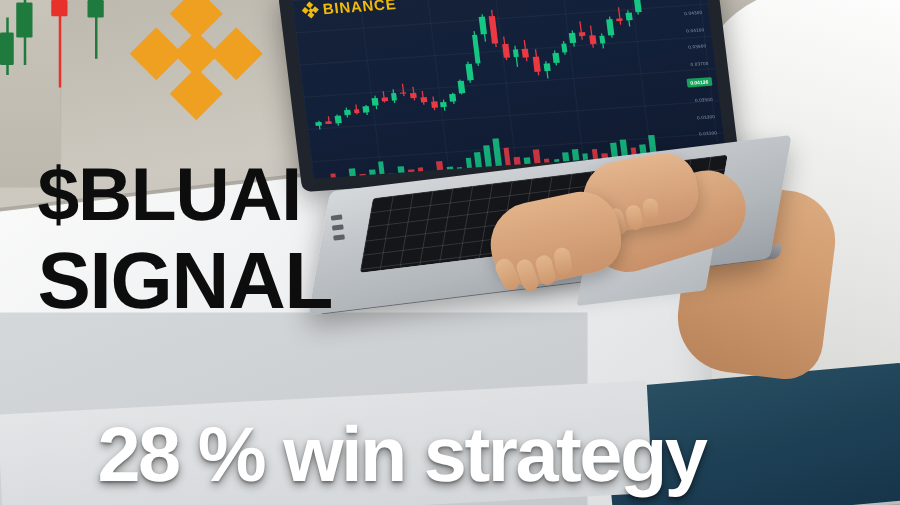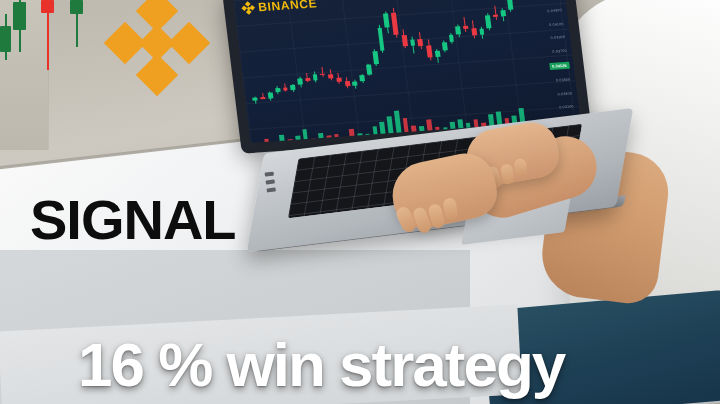--- a/index.html
+++ b/index.html
@@ -209,21 +209,21 @@
   .hl{
     position:absolute;
     font-family:"Liberation Sans",sans-serif;
     font-weight:bold;
     color:#0d0d0d;
     letter-spacing:-1px;
     white-space:nowrap;
     line-height:1;
   }
   .hl-1{left:30px;top:126px;font-size:60px;}
-  .hl-2{left:30px;top:192px;font-size:56px;}
+  .hl-2{left:30px;top:192px;font-size:64px;}
   .hl-3{left:22px;top:258px;font-size:60px;}
   .hl-3 .masked{
     background:linear-gradient(135deg,#8f8d86 0%,#6e6f71 25%,#2a3a4e 48%,#9a9a96 70%,#5c5d5f 100%);
     -webkit-background-clip:text;background-clip:text;
     -webkit-text-fill-color:transparent;color:transparent;
   }
   .hl-strategy{
     left:78px;top:334px;font-size:62px;color:#ffffff;letter-spacing:-2px;
     text-shadow:0 3px 7px rgba(0,0,0,.42),0 1px 2px rgba(0,0,0,.30);
   }
@@ -524,21 +524,22 @@
   <div class="hand-r">
       <span class="finger" style="left: 2px; top: 40px; width: 14px; height: 26px; transform: rotate(-14deg);"></span>
       <span class="finger" style="left: 18px; top: 44px; width: 13px; height: 26px; transform: rotate(-8deg);"></span>
       <span class="finger" style="left: 33px; top: 44px; width: 13px; height: 24px; transform: rotate(-3deg);"></span>
       <span class="finger" style="left: 48px; top: 41px; width: 13px; height: 22px; transform: rotate(3deg);"></span>
     </div>
 
   <div class="desk-front"></div>
 
   <div class="headlines">
+    <div class="hl hl-1">$BLUAI</div>
 
     <div class="hl hl-2">SIGNAL</div>
 
 
-    <div class="hl hl-strategy">16 % win strategy</div>
+    <div class="hl hl-strategy">28 % win strategy</div>
   </div>
 
 
 </div>
 
 </body></html>

